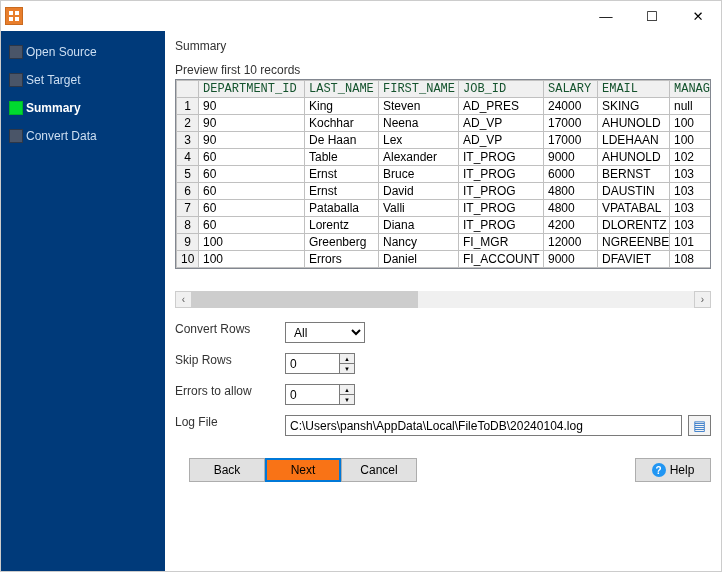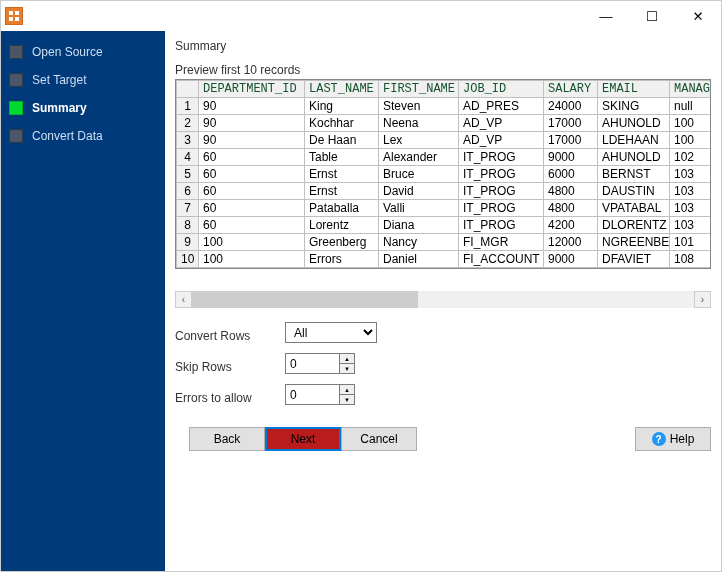--- a/index.html
+++ b/index.html
@@ -9,21 +9,21 @@
   .titlebar { height: 30px; display: flex; align-items: center; justify-content: space-between; background: #fff; }
   .titlebar-left { display: flex; align-items: center; padding-left: 4px; }
   .app-icon { width: 18px; height: 18px; background: #e87e2c; border: 1px solid #c96a1f; display: flex; align-items: center; justify-content: center; }
   .app-icon svg { width: 12px; height: 12px; }
   .titlebar-right { display: flex; height: 100%; }
   .win-btn { width: 46px; height: 100%; display: flex; align-items: center; justify-content: center; background: transparent; border: none; }
 
   .client { display: flex; height: calc(100% - 30px); }
 
   .sidebar { width: 164px; background: #003a7a; padding: 14px 8px; }
-  .step { display: flex; align-items: center; gap: 9px; margin-bottom: 14px; color: #cddff2; font-size: 12px; cursor: default; }
+  .step { display: flex; align-items: center; gap: 3px; margin-bottom: 14px; color: #cddff2; font-size: 12px; cursor: default; }
   .step-box { width: 14px; height: 14px; background: #4a5568; border: 1px solid #2d3748; }
   .step.active .step-box { background: #00d930; border-color: #00b528; }
   .step.active .step-label { color: #fff; font-weight: bold; }
 
   .main { flex: 1; background: #fff; padding: 8px 10px 8px 10px; display: flex; flex-direction: column; overflow: hidden; }
 
   .section-label { font-size: 12px; color: #333; margin-bottom: 2px; }
 
   .summary-box { border: 1px solid #828790; padding: 4px 6px; height: 80px; font-size: 12px; color: #333; line-height: 1.4; background: #fff; }
 
@@ -42,36 +42,36 @@
   col.c4 { width: 54px; }
   col.c5 { width: 72px; }
   col.c6 { width: 50px; }
 
   .hscroll-row { display: flex; align-items: center; margin-top: 22px; height: 17px; }
   .hscroll-arrow { width: 17px; height: 17px; background: #f0f0f0; border: 1px solid #cdcdcd; display: flex; align-items: center; justify-content: center; font-size: 10px; color: #555; }
   .hscroll-track { flex: 1; height: 17px; background: #f0f0f0; position: relative; }
   .hscroll-thumb { position: absolute; left: 0; top: 0; height: 100%; width: 45%; background: #cdcdcd; }
 
   .form-area { margin-top: 14px; display: flex; flex-direction: column; gap: 10px; }
-  .form-row { display: flex; align-items: flex-end; }
+  .form-row { display: flex; align-items: flex-start; }
   .form-label { width: 110px; color: #333; }
   select, input[type="text"].val { height: 21px; border: 1px solid #7a7a7a; background: #fff; font-family: inherit; font-size: 12px; padding: 0 4px; }
-  select { width: 92px; }
+  select { width: 80px; }
   .spinner { display: flex; }
   .spinner input { width: 54px; height: 21px; border: 1px solid #7a7a7a; border-right: none; padding: 0 4px; font-family: inherit; font-size: 12px; }
   .spinner-btns { display: flex; flex-direction: column; width: 16px; }
   .spinner-btns button { flex: 1; border: 1px solid #7a7a7a; background: #f0f0f0; padding: 0; font-size: 6px; line-height: 1; display: flex; align-items: center; justify-content: center; }
   .spinner-btns button:first-child { border-bottom: none; }
   .logfile-input { flex: 1; height: 21px; border: 1px solid #7a7a7a; padding: 0 4px; font-family: inherit; font-size: 12px; }
   .browse-btn { width: 23px; height: 21px; margin-left: 6px; border: 1px solid #7a7a7a; background: #f4f4f4; display: flex; align-items: center; justify-content: center; }
 
   .button-row { display: flex; align-items: center; margin-top: 22px; padding-left: 14px; }
   .button-row .spacer { flex: 1; }
   .btn { width: 76px; height: 24px; border: 1px solid #adadad; background: #e1e1e1; font-family: inherit; font-size: 12px; display: flex; align-items: center; justify-content: center; gap: 4px; }
-  .btn.primary { border: 2px solid #0078d7; background: #b91c1c; }
+  .btn.primary { border: 2px solid #0078d7; background: #f97316; }
   .help-icon-circle { width: 14px; height: 14px; border-radius: 50%; background: #2196f3; color: #fff; font-size: 10px; font-weight: bold; display: flex; align-items: center; justify-content: center; }
 </style>
 </head>
 <body>
 
 <div class="titlebar">
   <div class="titlebar-left">
     <div class="app-icon">
       <svg viewBox="0 0 12 12">
           <rect x="1" y="1" width="4" height="4" fill="#fff"></rect>
@@ -272,20 +272,27 @@
       <div class="form-row">
         <div class="form-label">Errors to allow</div>
         <div class="spinner">
           <input type="text" value="0" style="">
           <div class="spinner-btns">
             <button>▲</button>
             <button>▼</button>
           </div>
         </div>
       </div>
+      <div class="form-row">
+        <div class="form-label">Log File</div>
+        <input class="logfile-input" type="text" value="C:\Users\pansh\AppData\Local\FileToDB\20240104.log" style="">
+        <button class="browse-btn">
+          <span style="color:#1565c0;">▤</span>
+        </button>
+      </div>
     </div>
 
     <div class="button-row">
       <button class="btn">Back</button>
       <button class="btn primary">Next</button>
       <button class="btn">Cancel</button>
       <div class="spacer"></div>
       <button class="btn">
         <span class="help-icon-circle">?</span>
         <span>Help</span>

